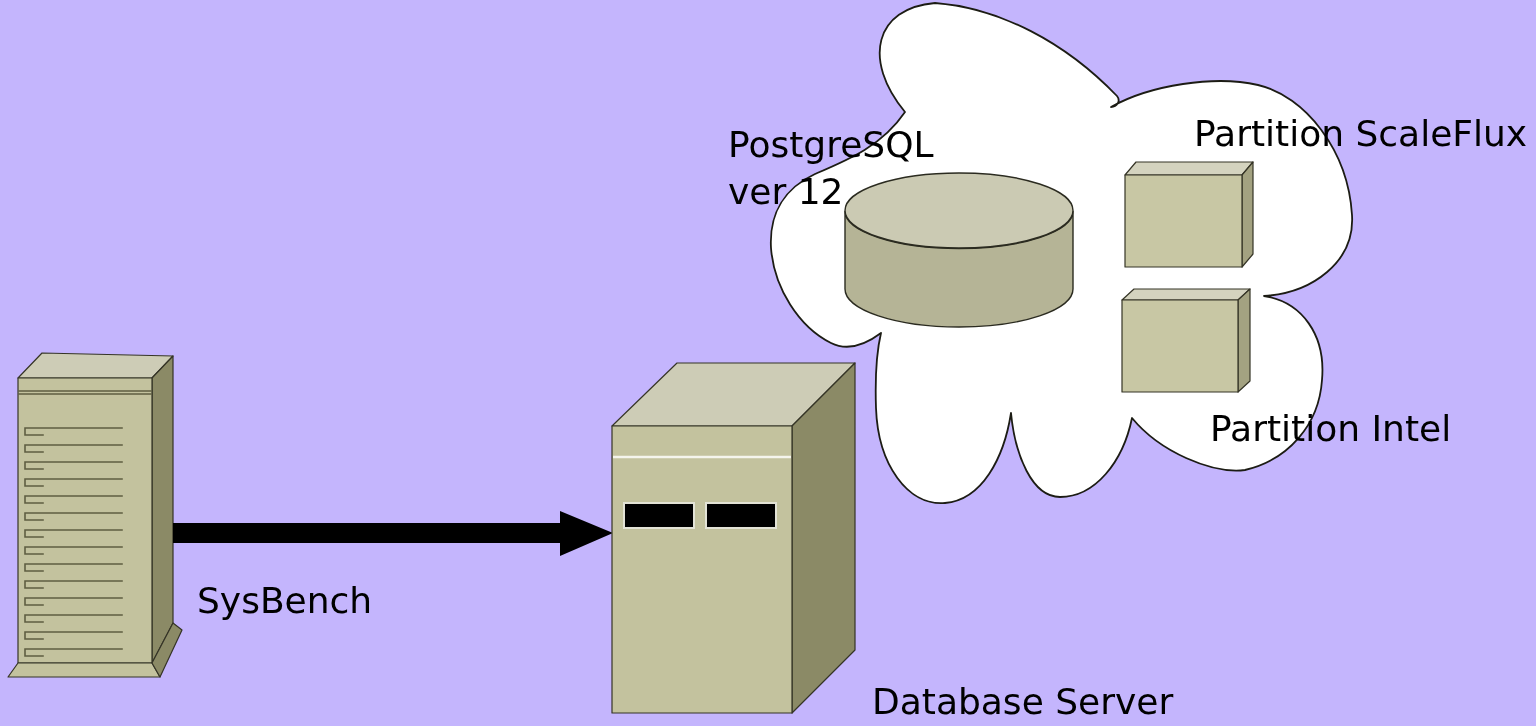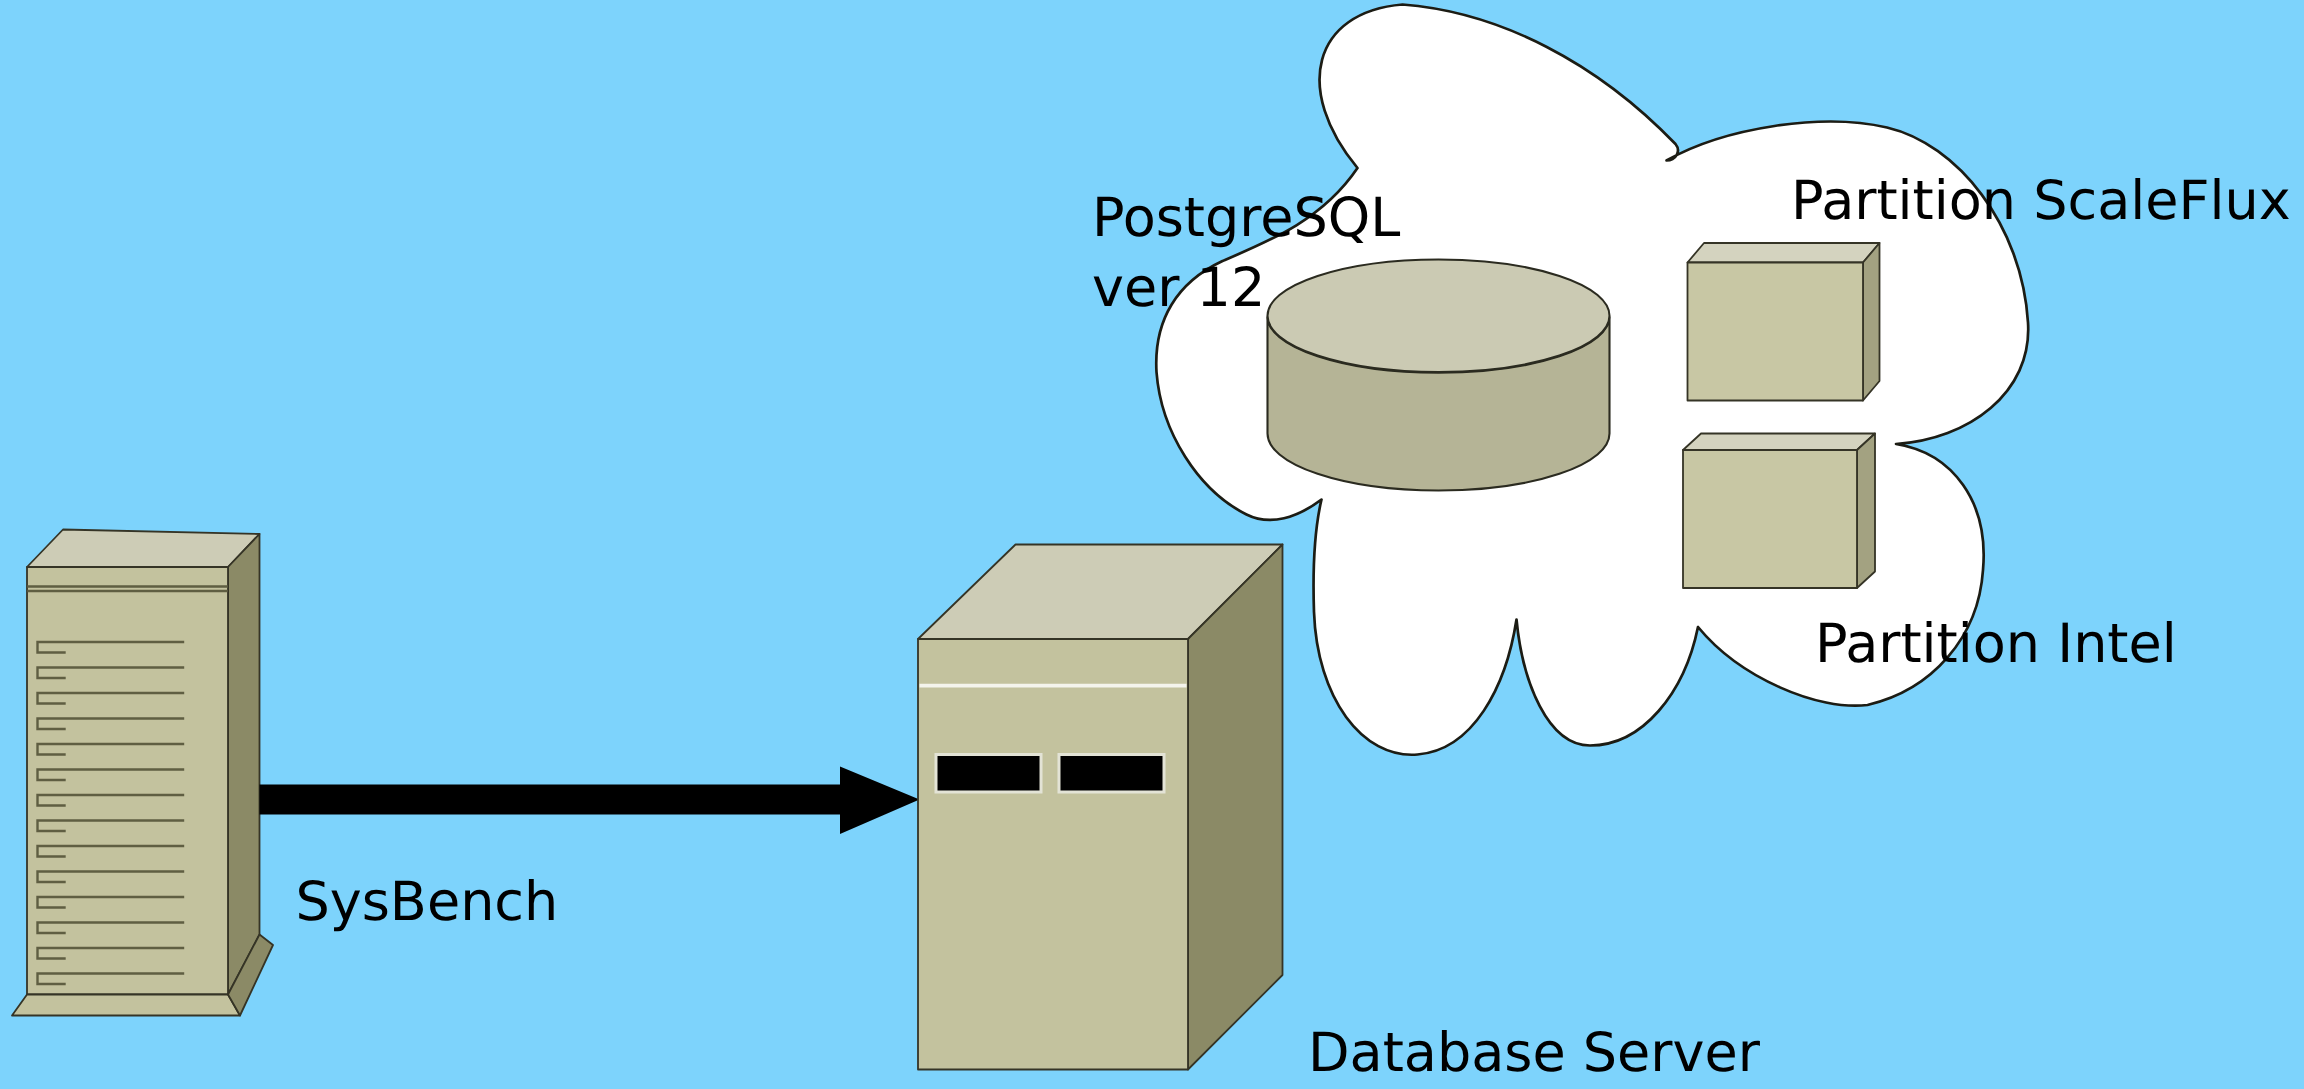--- a/index.html
+++ b/index.html
@@ -1,16 +1,16 @@
 <!DOCTYPE html>
 <html><head>
 <meta charset="utf-8">
 <style>
   html,body{margin:0;padding:0;background:#ffffff;}
-  .stage{position:relative;width:1536px;height:726px;background:#7dd3fc;overflow:hidden;}
+  .stage{position:relative;width:1536px;height:726px;background:#c4b5fd;overflow:hidden;}
   svg{display:block;}
   .face{stroke:#353426;stroke-width:1.2;stroke-linejoin:round;}
   .detail{fill:none;stroke-width:1.6;stroke-linecap:square;}
   .slot{stroke:#e3e3d6;stroke-width:2;}
   .bandline{fill:none;stroke-width:2.5;}
   .cloud{fill:#ffffff;stroke-width:1.8;stroke-linejoin:round;}
   .cyl{stroke:#2b2b20;stroke-width:1.4;}
   .lbl{font-family:"DejaVu Sans","Liberation Sans",sans-serif;font-size:36px;}
 </style>
 </head>

